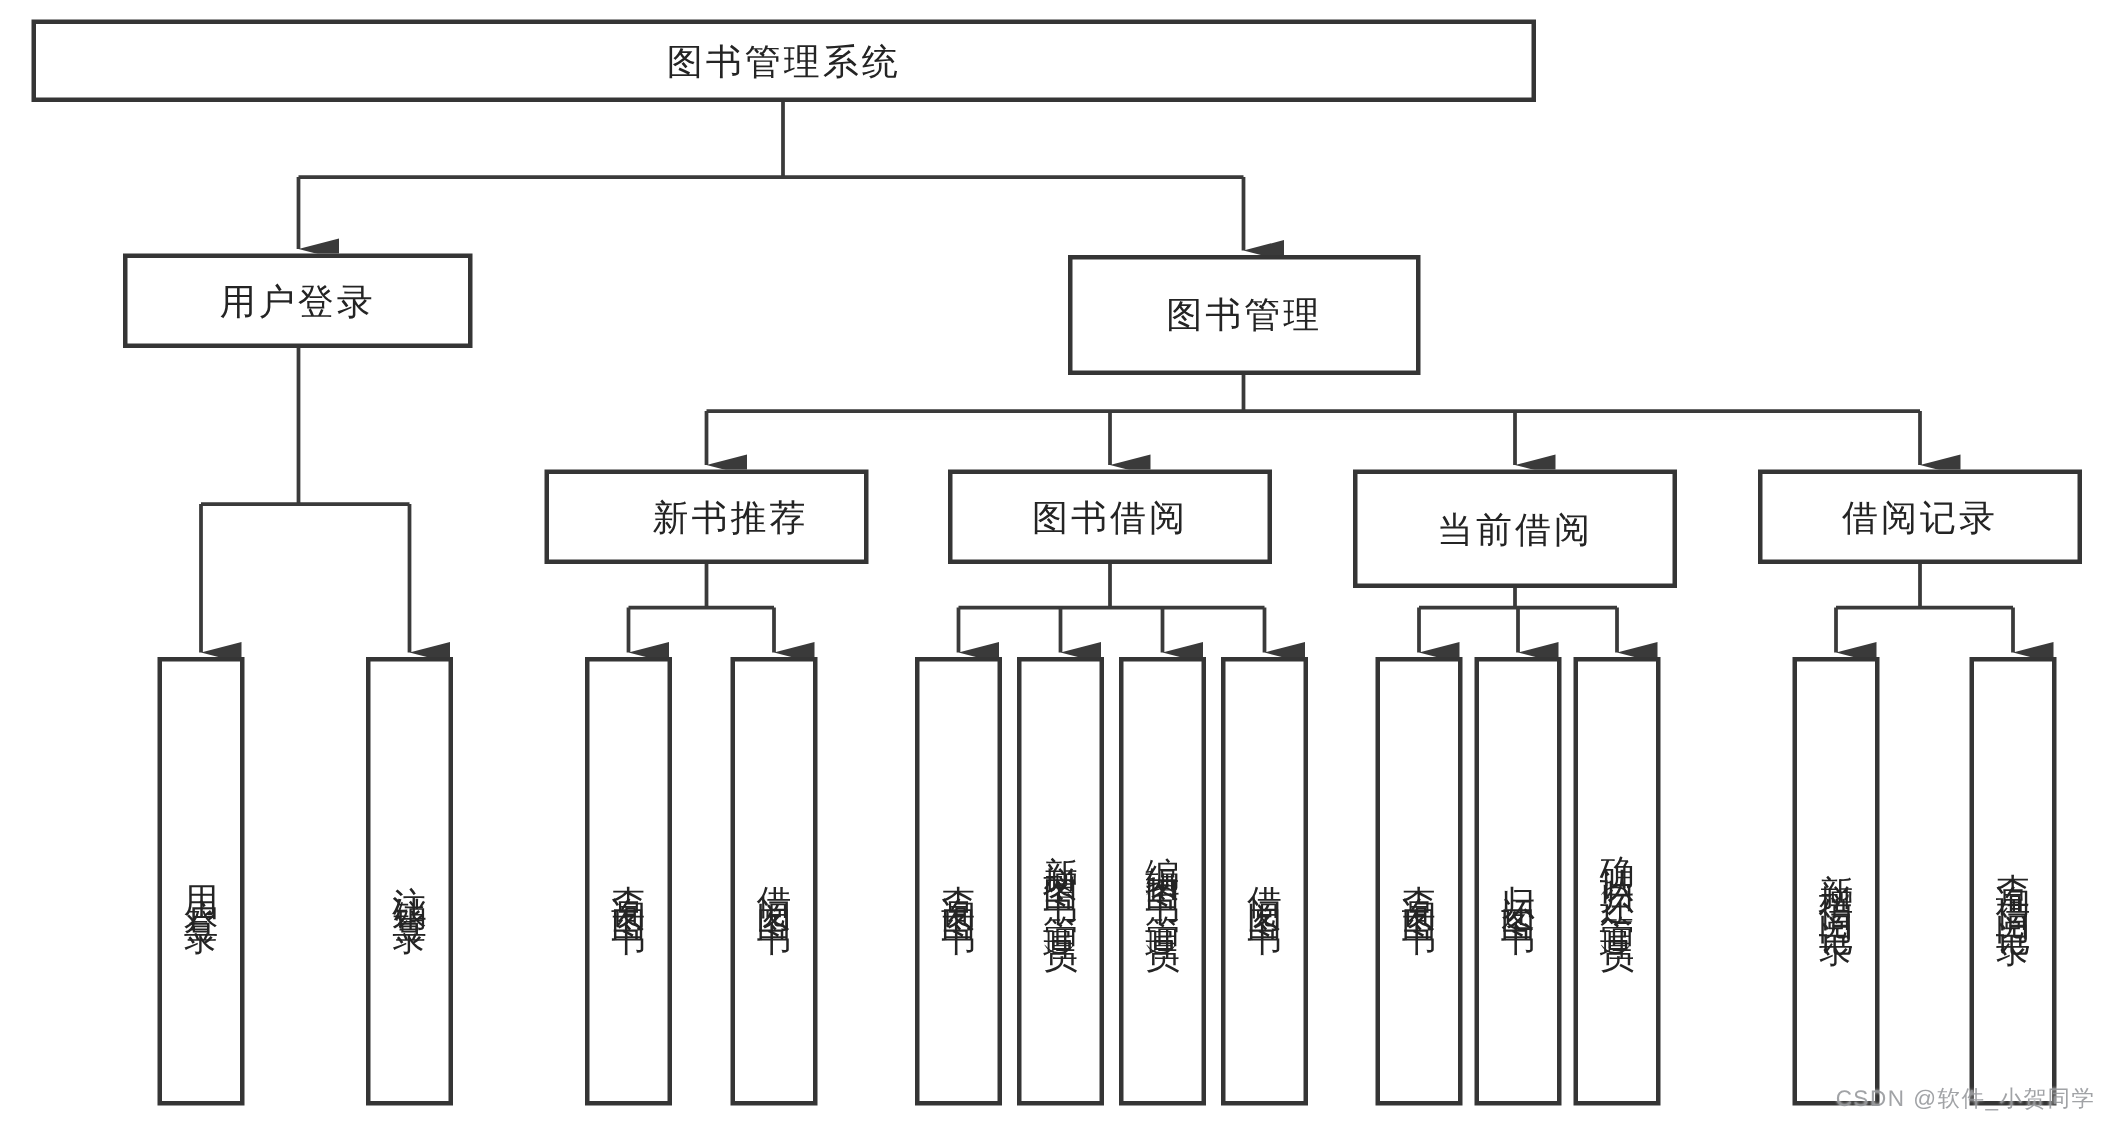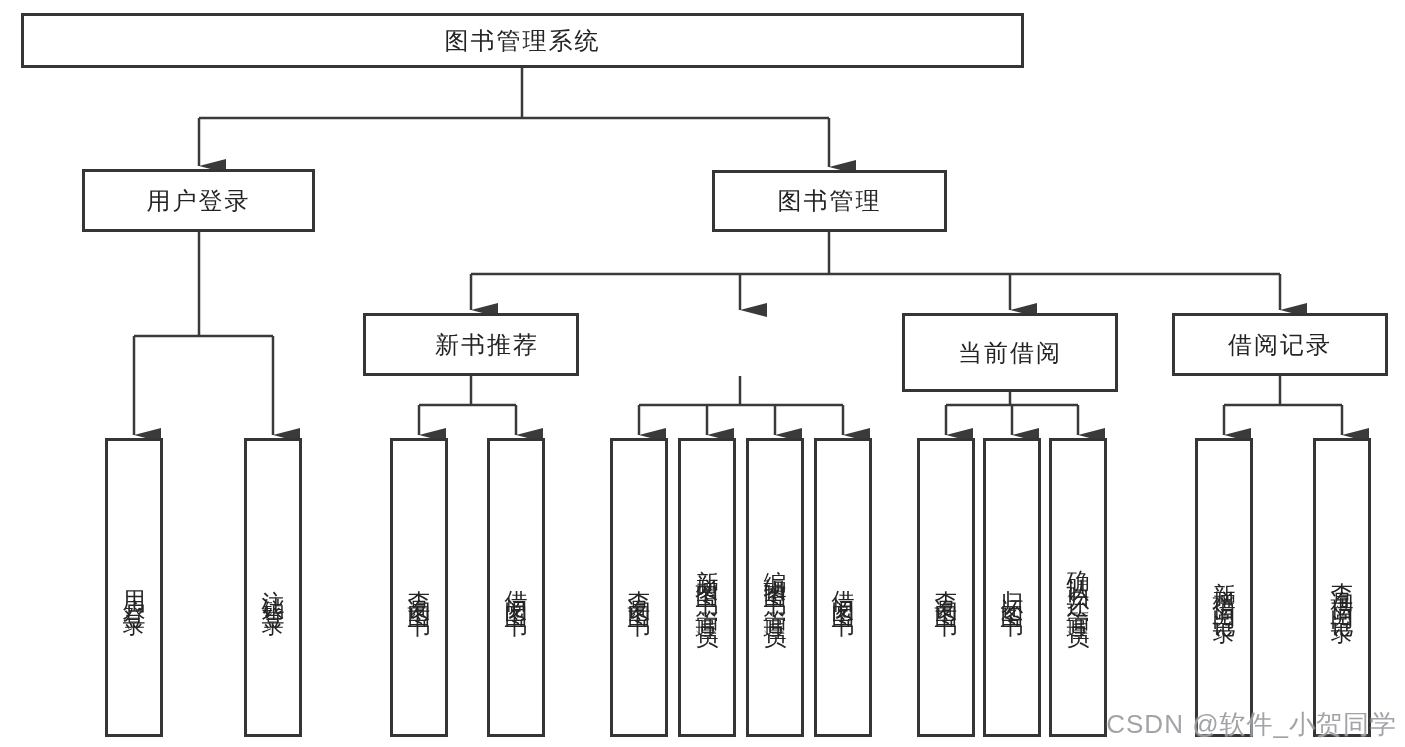--- a/index.html
+++ b/index.html
@@ -52,21 +52,21 @@
     text-orientation: mixed;
     font-size: 23px;
     letter-spacing: 8px;
     line-height: 1;
     white-space: nowrap;
   }
   .watermark {
     position: absolute;
     right: 8px;
     bottom: 5px;
-    font-size: 26px;
+    font-size: 15px;
     color: rgba(145, 147, 150, 0.85);
     text-shadow: 0 0 2px #ffffff;
     letter-spacing: 1px;
     z-index: 10;
   }
 </style>
 </head>
 <body>
 
 <div class="canvas">
@@ -117,23 +117,24 @@
       <path d="M1280,376 V405"></path>
       <path d="M1224,405 H1342"></path>
       <path d="M1224,405 V435" marker-end="url(#arrowhead)"></path>
       <path d="M1342,405 V435" marker-end="url(#arrowhead)"></path>
     </g>
   </svg>
 
   <div class="node" style="left:21px; top:13px; width:1003px; height:55px;">图书管理系统</div>
 
   <div class="node" style="left:82px; top:169px; width:233px; height:63px;">用户登录</div>
-  <div class="node" style="left:712px; top:170px; width:235px; height:62px;">图书管理</div>
+  <div class="node" style="left:712px; top:170px; width:235px; height:80px;">图书管理</div>
 
   <div class="node" style="left:363px; top:313px; width:216px; height:63px;padding-left:32px;">新书推荐</div>
+  <div class="node" style="left:632px; top:313px; width:216px; height:63px;">图书借阅</div>
   <div class="node" style="left:902px; top:313px; width:216px; height:79px;">当前借阅</div>
   <div class="node" style="left:1172px; top:313px; width:216px; height:63px;">借阅记录</div>
 
   <div class="leaf" style="left:105px; top:438px; width:58px; height:299px;">
     <span class="vtext">用户登录</span>
   </div>
   <div class="leaf" style="left:244px; top:438px; width:58px; height:299px;">
     <span class="vtext">注销登录</span>
   </div>
 

